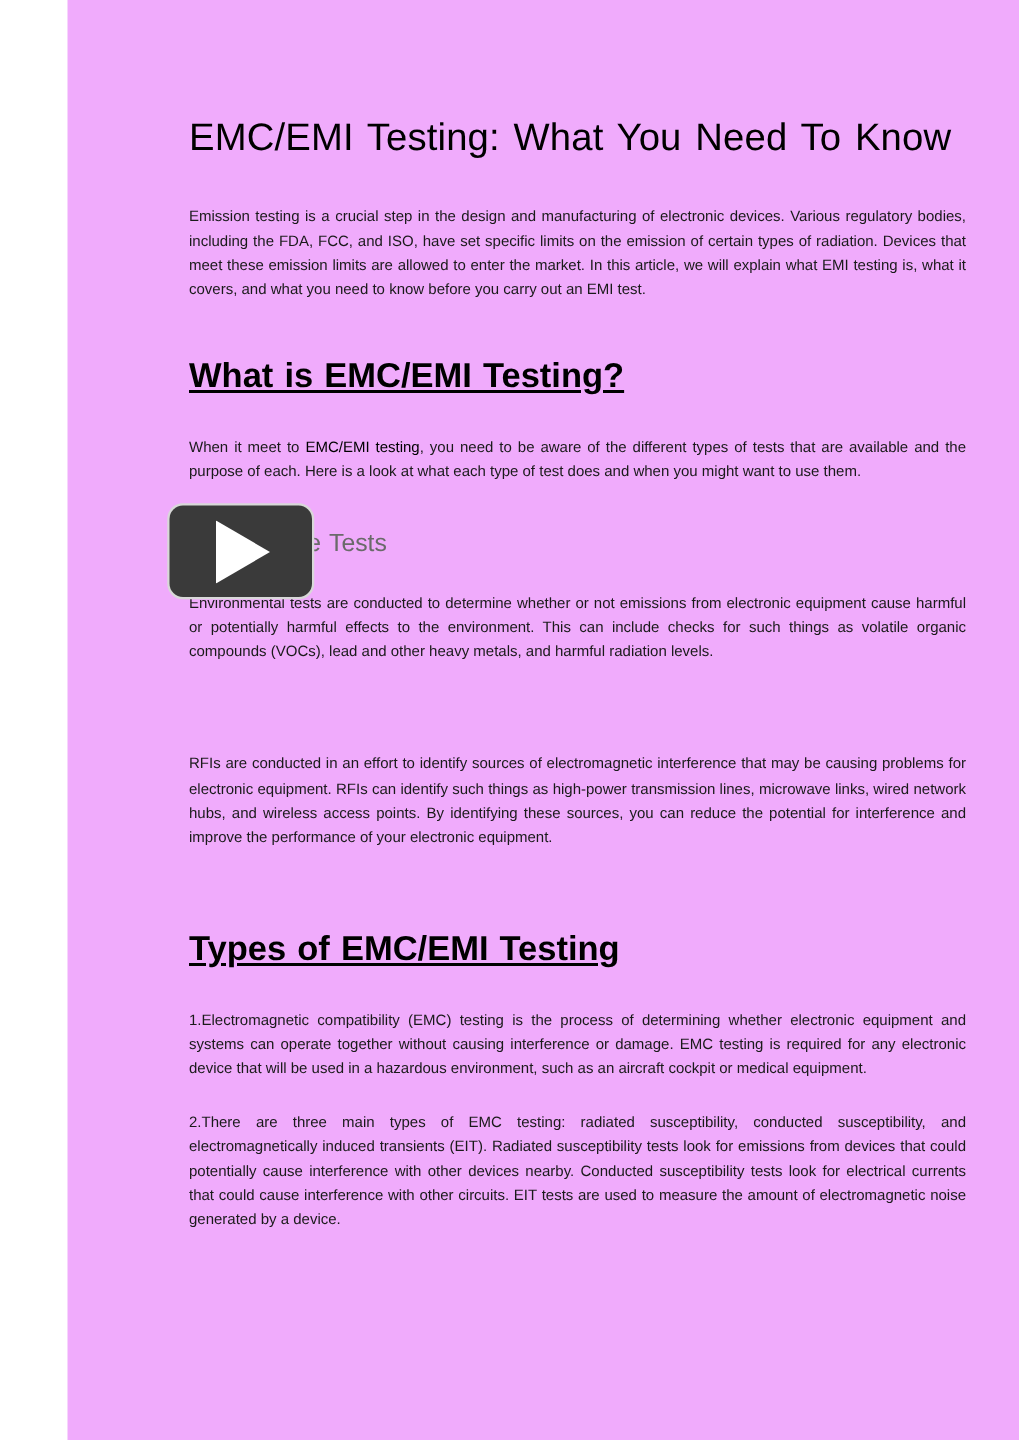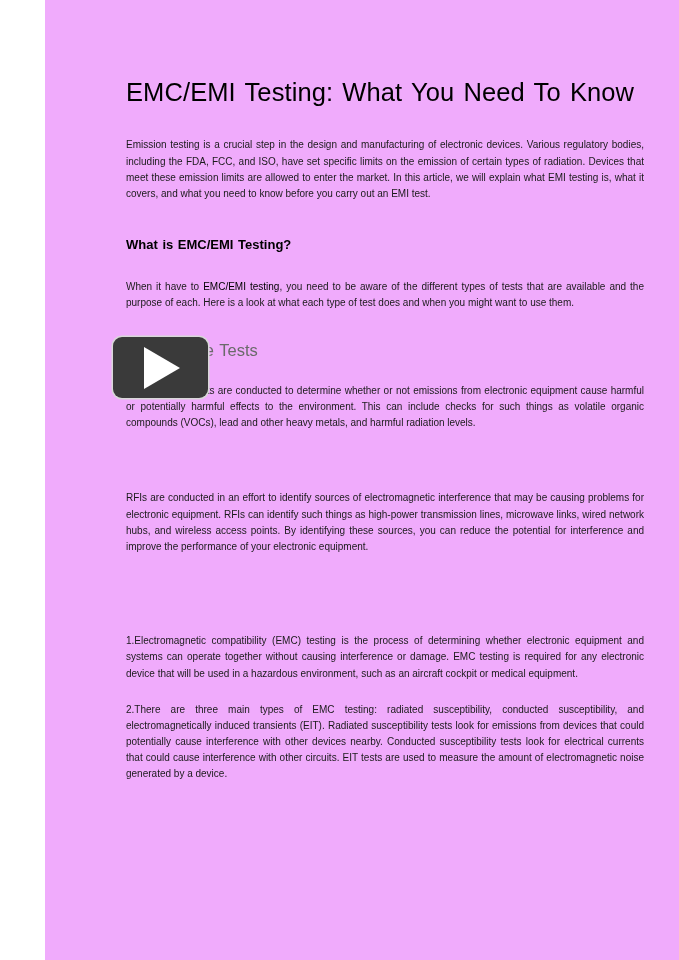--- a/index.html
+++ b/index.html
@@ -35,26 +35,27 @@
     font-weight: 400;
     color: #000000;
     letter-spacing: 0.1px;
     margin: 0;
     padding-top: 78px;
     line-height: 1.15;
     word-spacing: 2px;
   }
 
   .section-heading {
-    font-size: 13px;
+    font-size: 23px;
     font-weight: 600;
     color: #000000;
     margin: 0;
     line-height: 1.2;
     word-spacing: 1px;
+    text-decoration: underline;
   }
 
   .sub-heading {
     font-size: 16.5px;
     font-weight: 400;
     color: #6a6a6a;
     margin: 0;
     line-height: 1.2;
     word-spacing: 1px;
   }
@@ -118,39 +119,40 @@
     <div class="gap-intro"></div>
 
     <p class="body-text">Emission testing is a crucial step in the design and manufacturing of electronic devices. Various regulatory bodies, including the FDA, FCC, and ISO, have set specific limits on the emission of certain types of radiation. Devices that meet these emission limits are allowed to enter the market. In this article, we will explain what EMI testing is, what it covers, and what you need to know before you carry out an EMI test.</p>
 
     <div class="gap-h1"></div>
 
     <h2 class="section-heading">What is EMC/EMI Testing?</h2>
 
     <div class="gap-afterh1"></div>
 
-    <p class="body-text"><span>When it have to </span><b>EMC/EMI testing</b><span>, you need to be aware of the different types of tests that are available and the purpose of each. Here is a look at what each type of test does and when you might want to use them.</span></p>
+    <p class="body-text"><span>When it meet to </span><b>EMC/EMI testing</b><span>, you need to be aware of the different types of tests that are available and the purpose of each. Here is a look at what each type of test does and when you might want to use them.</span></p>
 
     <div class="gap-h2"></div>
 
     <h3 class="sub-heading">Interference Tests</h3>
 
     <div class="gap-afterh2"></div>
 
     <p class="body-text">Environmental tests are conducted to determine whether or not emissions from electronic equipment cause harmful or potentially harmful effects to the environment. This can include checks for such things as volatile organic compounds (VOCs), lead and other heavy metals, and harmful radiation levels.</p>
 
     <div class="gap-h3"></div>
 
 
     <div class="gap-afterh3"></div>
 
     <p class="body-text">RFIs are conducted in an effort to identify sources of electromagnetic interference that may be causing problems for electronic equipment. RFIs can identify such things as high-power transmission lines, microwave links, wired network hubs, and wireless access points. By identifying these sources, you can reduce the potential for interference and improve the performance of your electronic equipment.</p>
 
     <div class="gap-h4"></div>
 
+    <h2 class="section-heading">Types of EMC/EMI Testing</h2>
 
     <div class="gap-afterh4"></div>
 
     <p class="body-text">1.Electromagnetic compatibility (EMC) testing is the process of determining whether electronic equipment and systems can operate together without causing interference or damage. EMC testing is required for any electronic device that will be used in a hazardous environment, such as an aircraft cockpit or medical equipment.</p>
 
     <div class="gap-para"></div>
 
     <p class="body-text">2.There are three main types of EMC testing: radiated susceptibility, conducted susceptibility, and electromagnetically induced transients (EIT). Radiated susceptibility tests  look for emissions from devices that could potentially cause interference with other devices  nearby. Conducted susceptibility tests look for electrical currents that could cause  interference with other circuits. EIT tests are used to measure the amount of electromagnetic  noise generated by a device.</p>
 
   </div>

